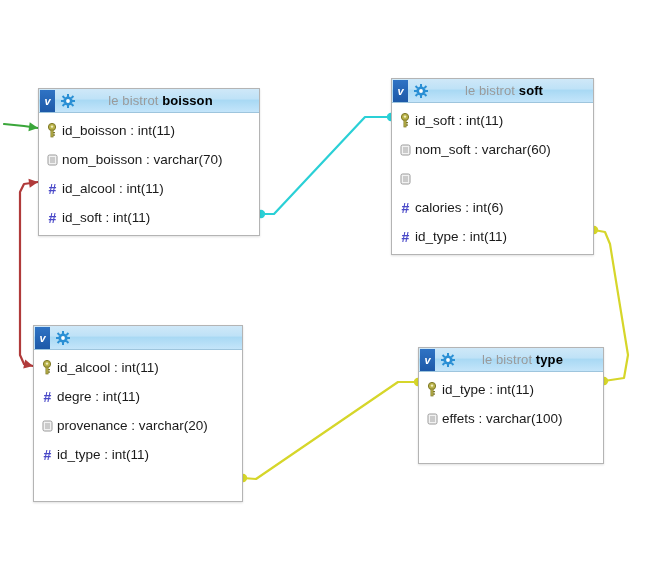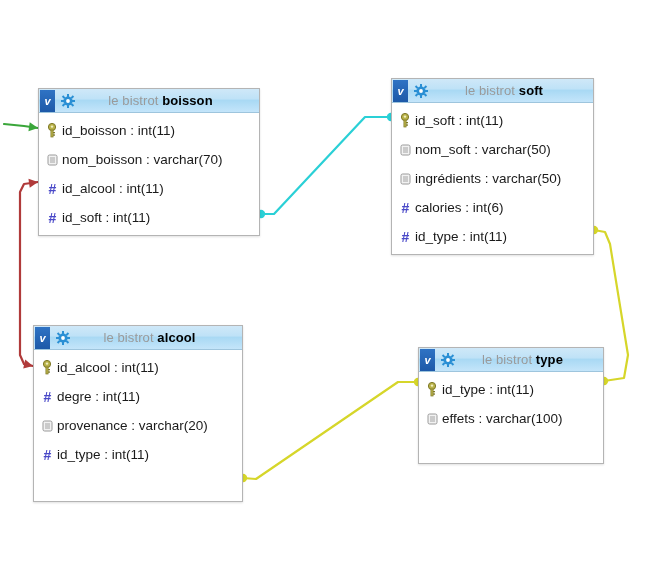--- a/index.html
+++ b/index.html
@@ -191,32 +191,31 @@
         </div>
         <div class="field-row">
           <span class="f-ico">
             <svg width="11" height="12" viewBox="0 0 11 12">
               <rect x="1" y="1" width="9" height="10" rx="1.6" fill="#f2f2f2" stroke="#9a9a9a" stroke-width="1"></rect>
               <line x1="3" y1="4" x2="8" y2="4" stroke="#9a9a9a" stroke-width=".9"></line>
               <line x1="3" y1="6" x2="8" y2="6" stroke="#9a9a9a" stroke-width=".9"></line>
               <line x1="3" y1="8" x2="8" y2="8" stroke="#9a9a9a" stroke-width=".9"></line>
             </svg>
           </span>
-          <span class="f-text">nom_soft : varchar(50)</span>
-        </div>
-        <div class="field-row">
-          <span class="f-ico">
-            <svg width="11" height="12" viewBox="0 0 11 12">
-              <rect x="1" y="1" width="9" height="10" rx="1.6" fill="#f2f2f2" stroke="#9a9a9a" stroke-width="1"></rect>
-              <line x1="3" y1="4" x2="8" y2="4" stroke="#9a9a9a" stroke-width=".9"></line>
-              <line x1="3" y1="6" x2="8" y2="6" stroke="#9a9a9a" stroke-width=".9"></line>
-              <line x1="3" y1="8" x2="8" y2="8" stroke="#9a9a9a" stroke-width=".9"></line>
-            </svg>
-          </span>
-          <span class="f-text">ingrédients : varchar(50)</span>
+          <span class="f-text">nom_soft : varchar(60)</span>
+        </div>
+        <div class="field-row">
+          <span class="f-ico">
+            <svg width="11" height="12" viewBox="0 0 11 12">
+              <rect x="1" y="1" width="9" height="10" rx="1.6" fill="#f2f2f2" stroke="#9a9a9a" stroke-width="1"></rect>
+              <line x1="3" y1="4" x2="8" y2="4" stroke="#9a9a9a" stroke-width=".9"></line>
+              <line x1="3" y1="6" x2="8" y2="6" stroke="#9a9a9a" stroke-width=".9"></line>
+              <line x1="3" y1="8" x2="8" y2="8" stroke="#9a9a9a" stroke-width=".9"></line>
+            </svg>
+          </span>
         </div>
         <div class="field-row">
           <span class="f-ico">
             <span class="hash-ico">#</span>
           </span>
           <span class="f-text">calories : int(6)</span>
         </div>
         <div class="field-row">
           <span class="f-ico">
             <span class="hash-ico">#</span>
@@ -237,21 +236,20 @@
               <rect x="0" y="6" width="3" height="2"></rect>
               <rect x="11" y="6" width="3" height="2"></rect>
               <rect x="1.6" y="1.6" width="2" height="3" transform="rotate(-45 2.6 3.1)"></rect>
               <rect x="10.4" y="9.4" width="2" height="3" transform="rotate(-45 11.4 10.9)"></rect>
               <rect x="10.4" y="1.6" width="2" height="3" transform="rotate(45 11.4 3.1)"></rect>
               <rect x="1.6" y="9.4" width="2" height="3" transform="rotate(45 2.6 10.9)"></rect>
             </g>
             <circle cx="7" cy="7" r="1.9" fill="#ffffff"></circle>
           </svg>
         </div>
-        <div class="tbl-title"><span class="schema-name">le bistrot</span> <span class="obj-name">alcool</span></div>
       </div>
       <div class="field-list">
         <div class="field-row">
           <span class="f-ico">
             <svg width="11" height="15" viewBox="0 0 11 15">
               <ellipse cx="5" cy="4" rx="3.6" ry="3.6" fill="#b9b24a" stroke="#7d7726" stroke-width="1"></ellipse>
               <circle cx="5" cy="3.6" r="1.2" fill="#efeec0"></circle>
               <rect x="3.9" y="7" width="2.2" height="7" fill="#b9b24a" stroke="#7d7726" stroke-width=".7"></rect>
               <rect x="6" y="9" width="2" height="1.3" fill="#7d7726"></rect>
               <rect x="6" y="11.4" width="2" height="1.3" fill="#7d7726"></rect>

